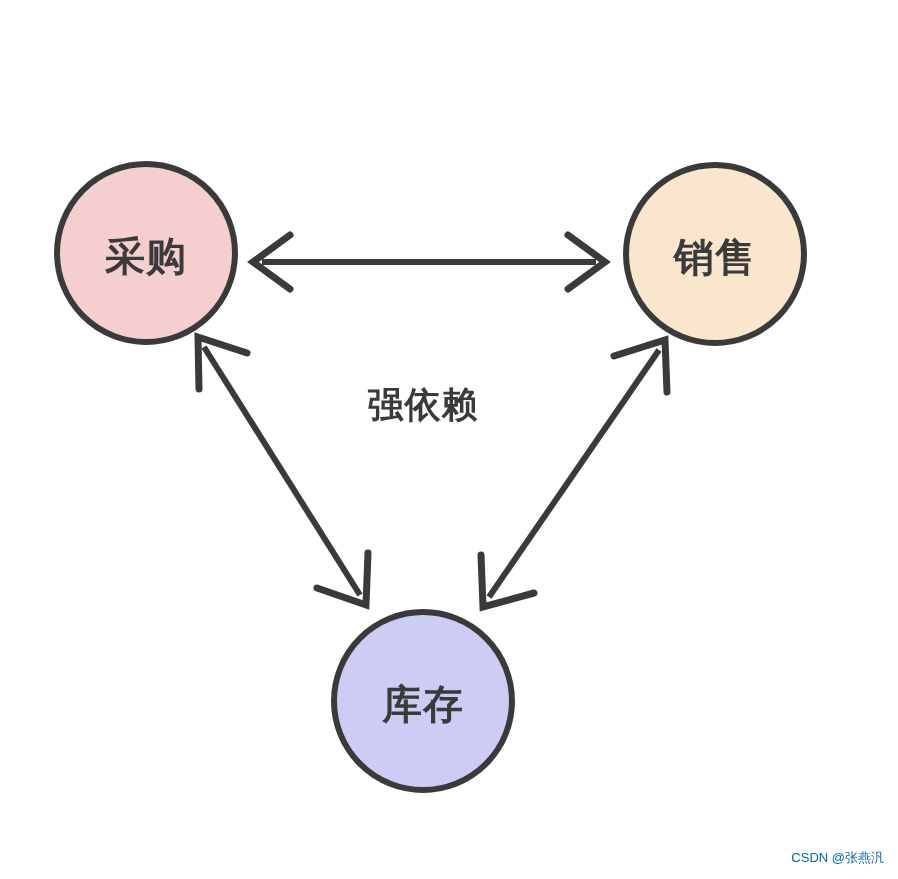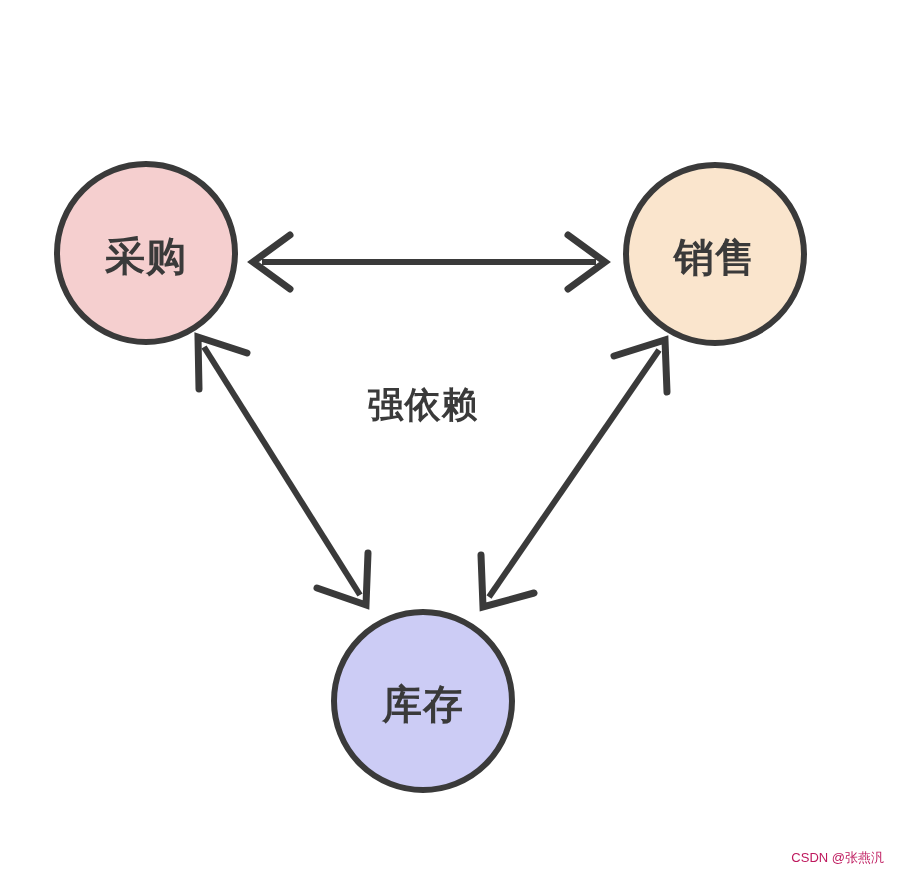--- a/index.html
+++ b/index.html
@@ -41,21 +41,21 @@
     font-family: "Liberation Sans", "DejaVu Sans", sans-serif;
     text-anchor: middle;
     dominant-baseline: central;
     letter-spacing: 1px;
   }
   .watermark {
     position: absolute;
     right: 14px;
     bottom: 12px;
     font-size: 13px;
-    color: #be185d;
+    color: #0369a1;
     font-family: "Liberation Sans", "DejaVu Sans", sans-serif;
     white-space: nowrap;
     user-select: none;
   }
 </style>
 </head>
 <body>
 
 <div id="canvas">
 

